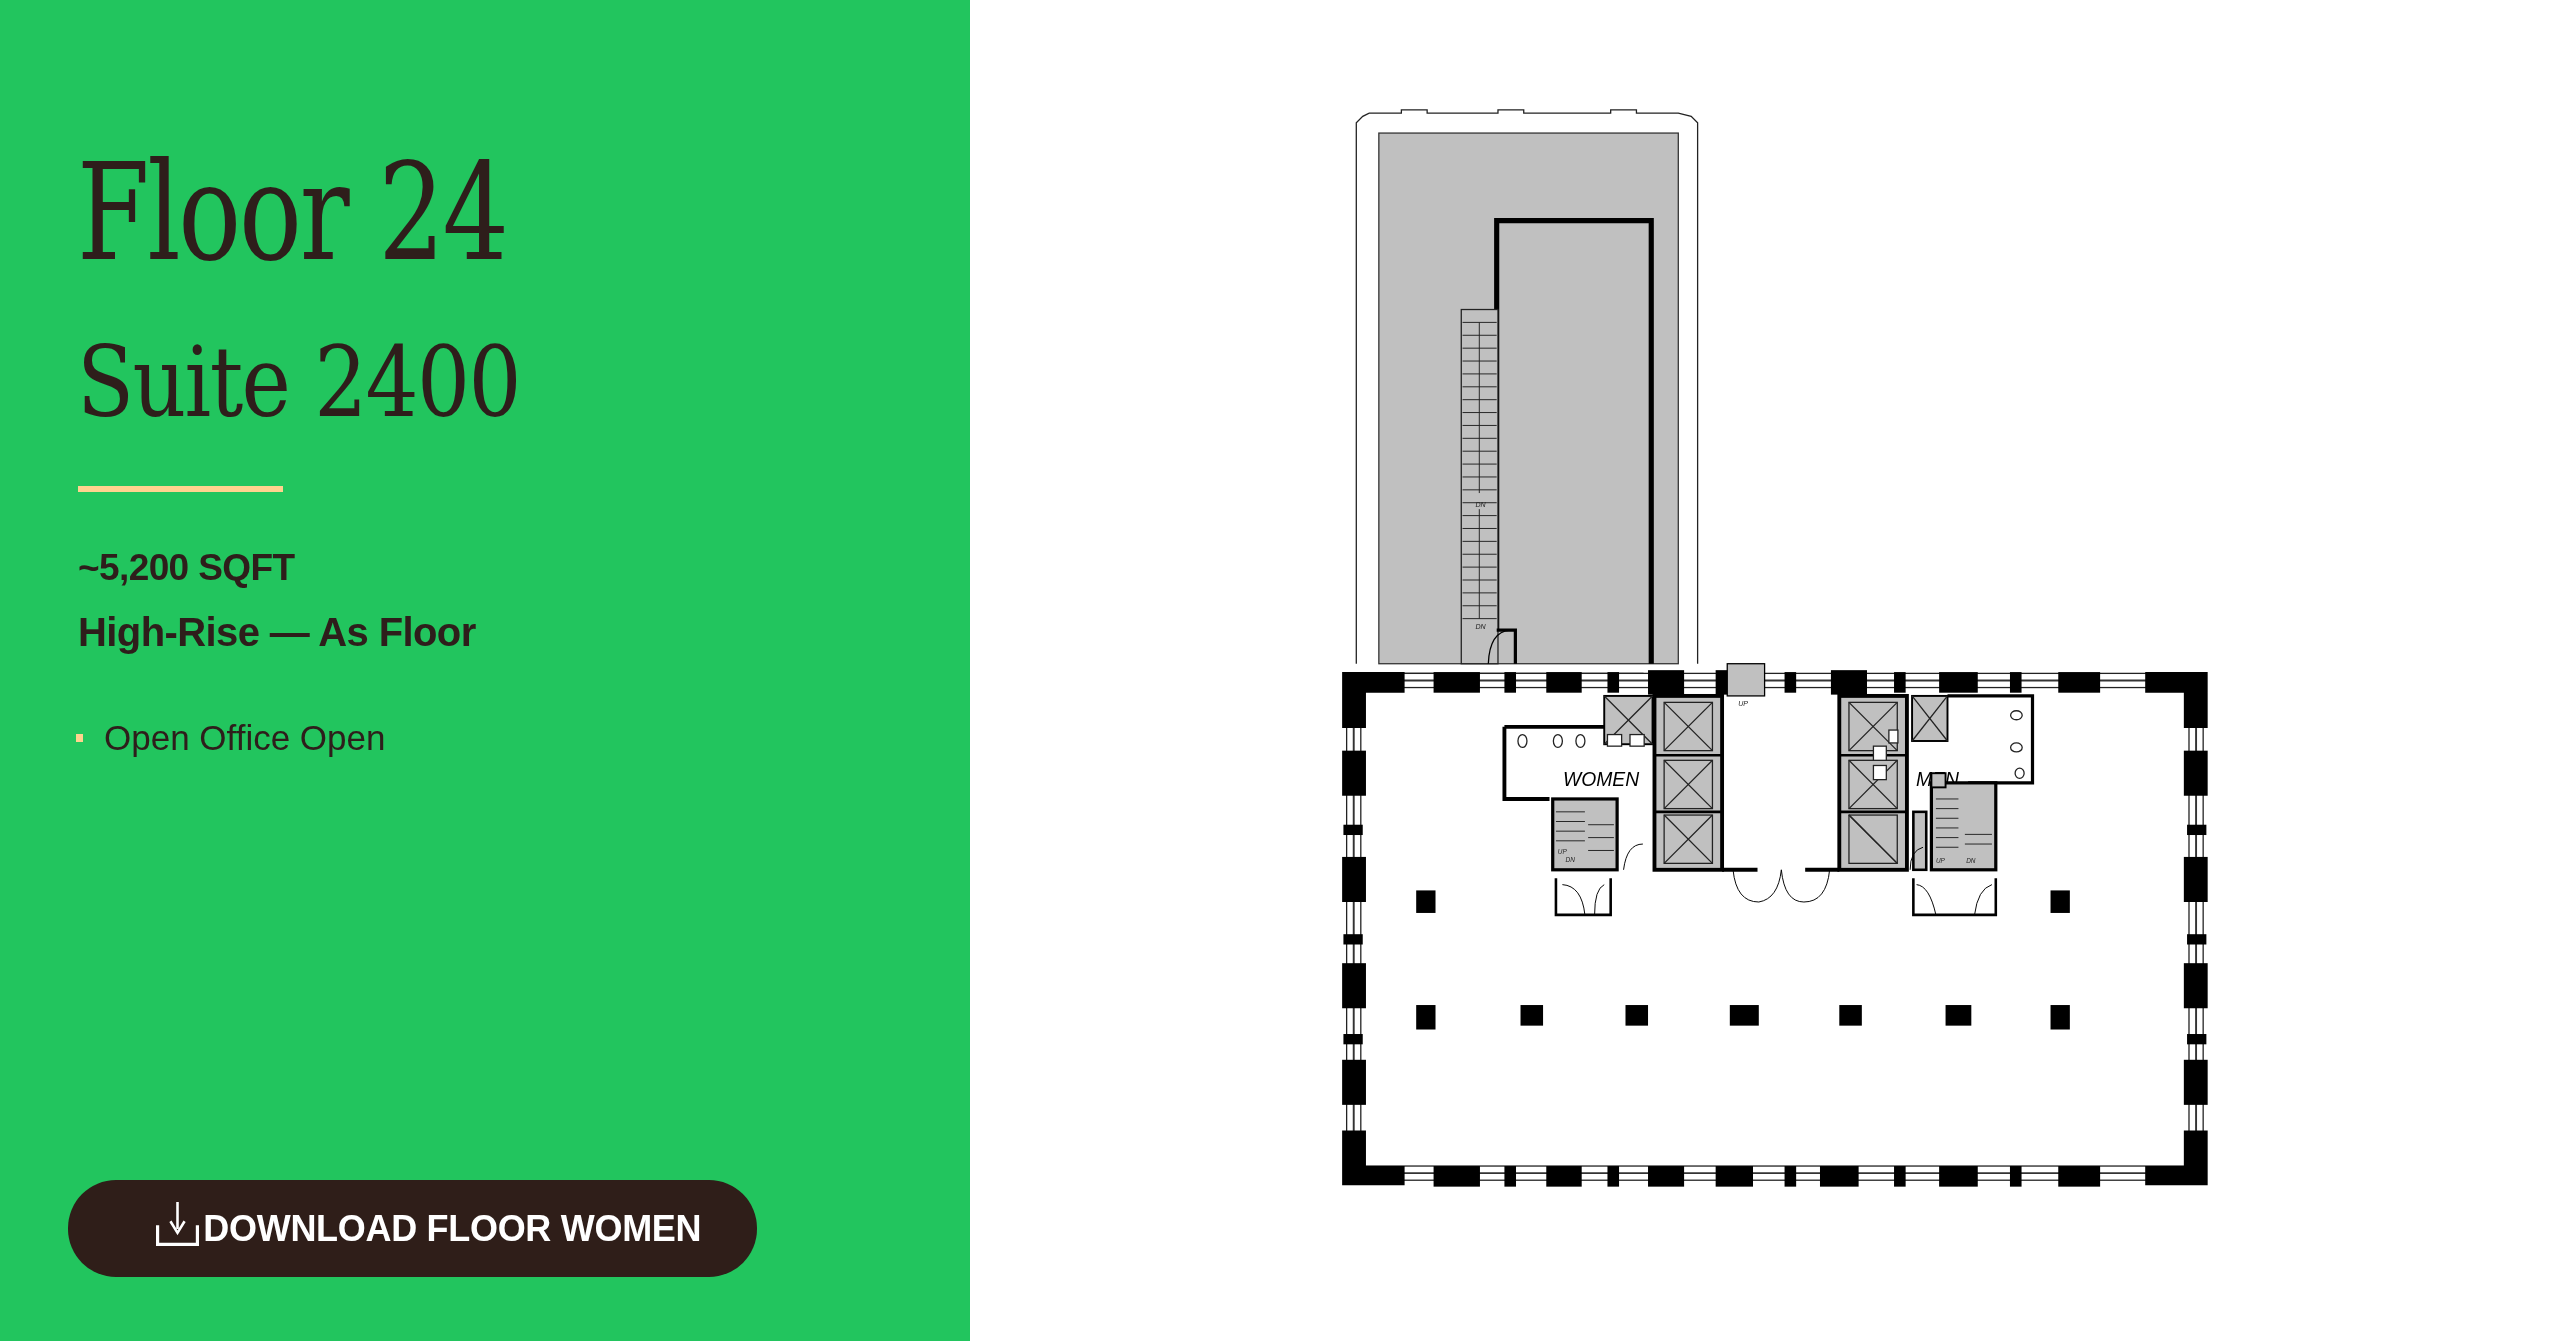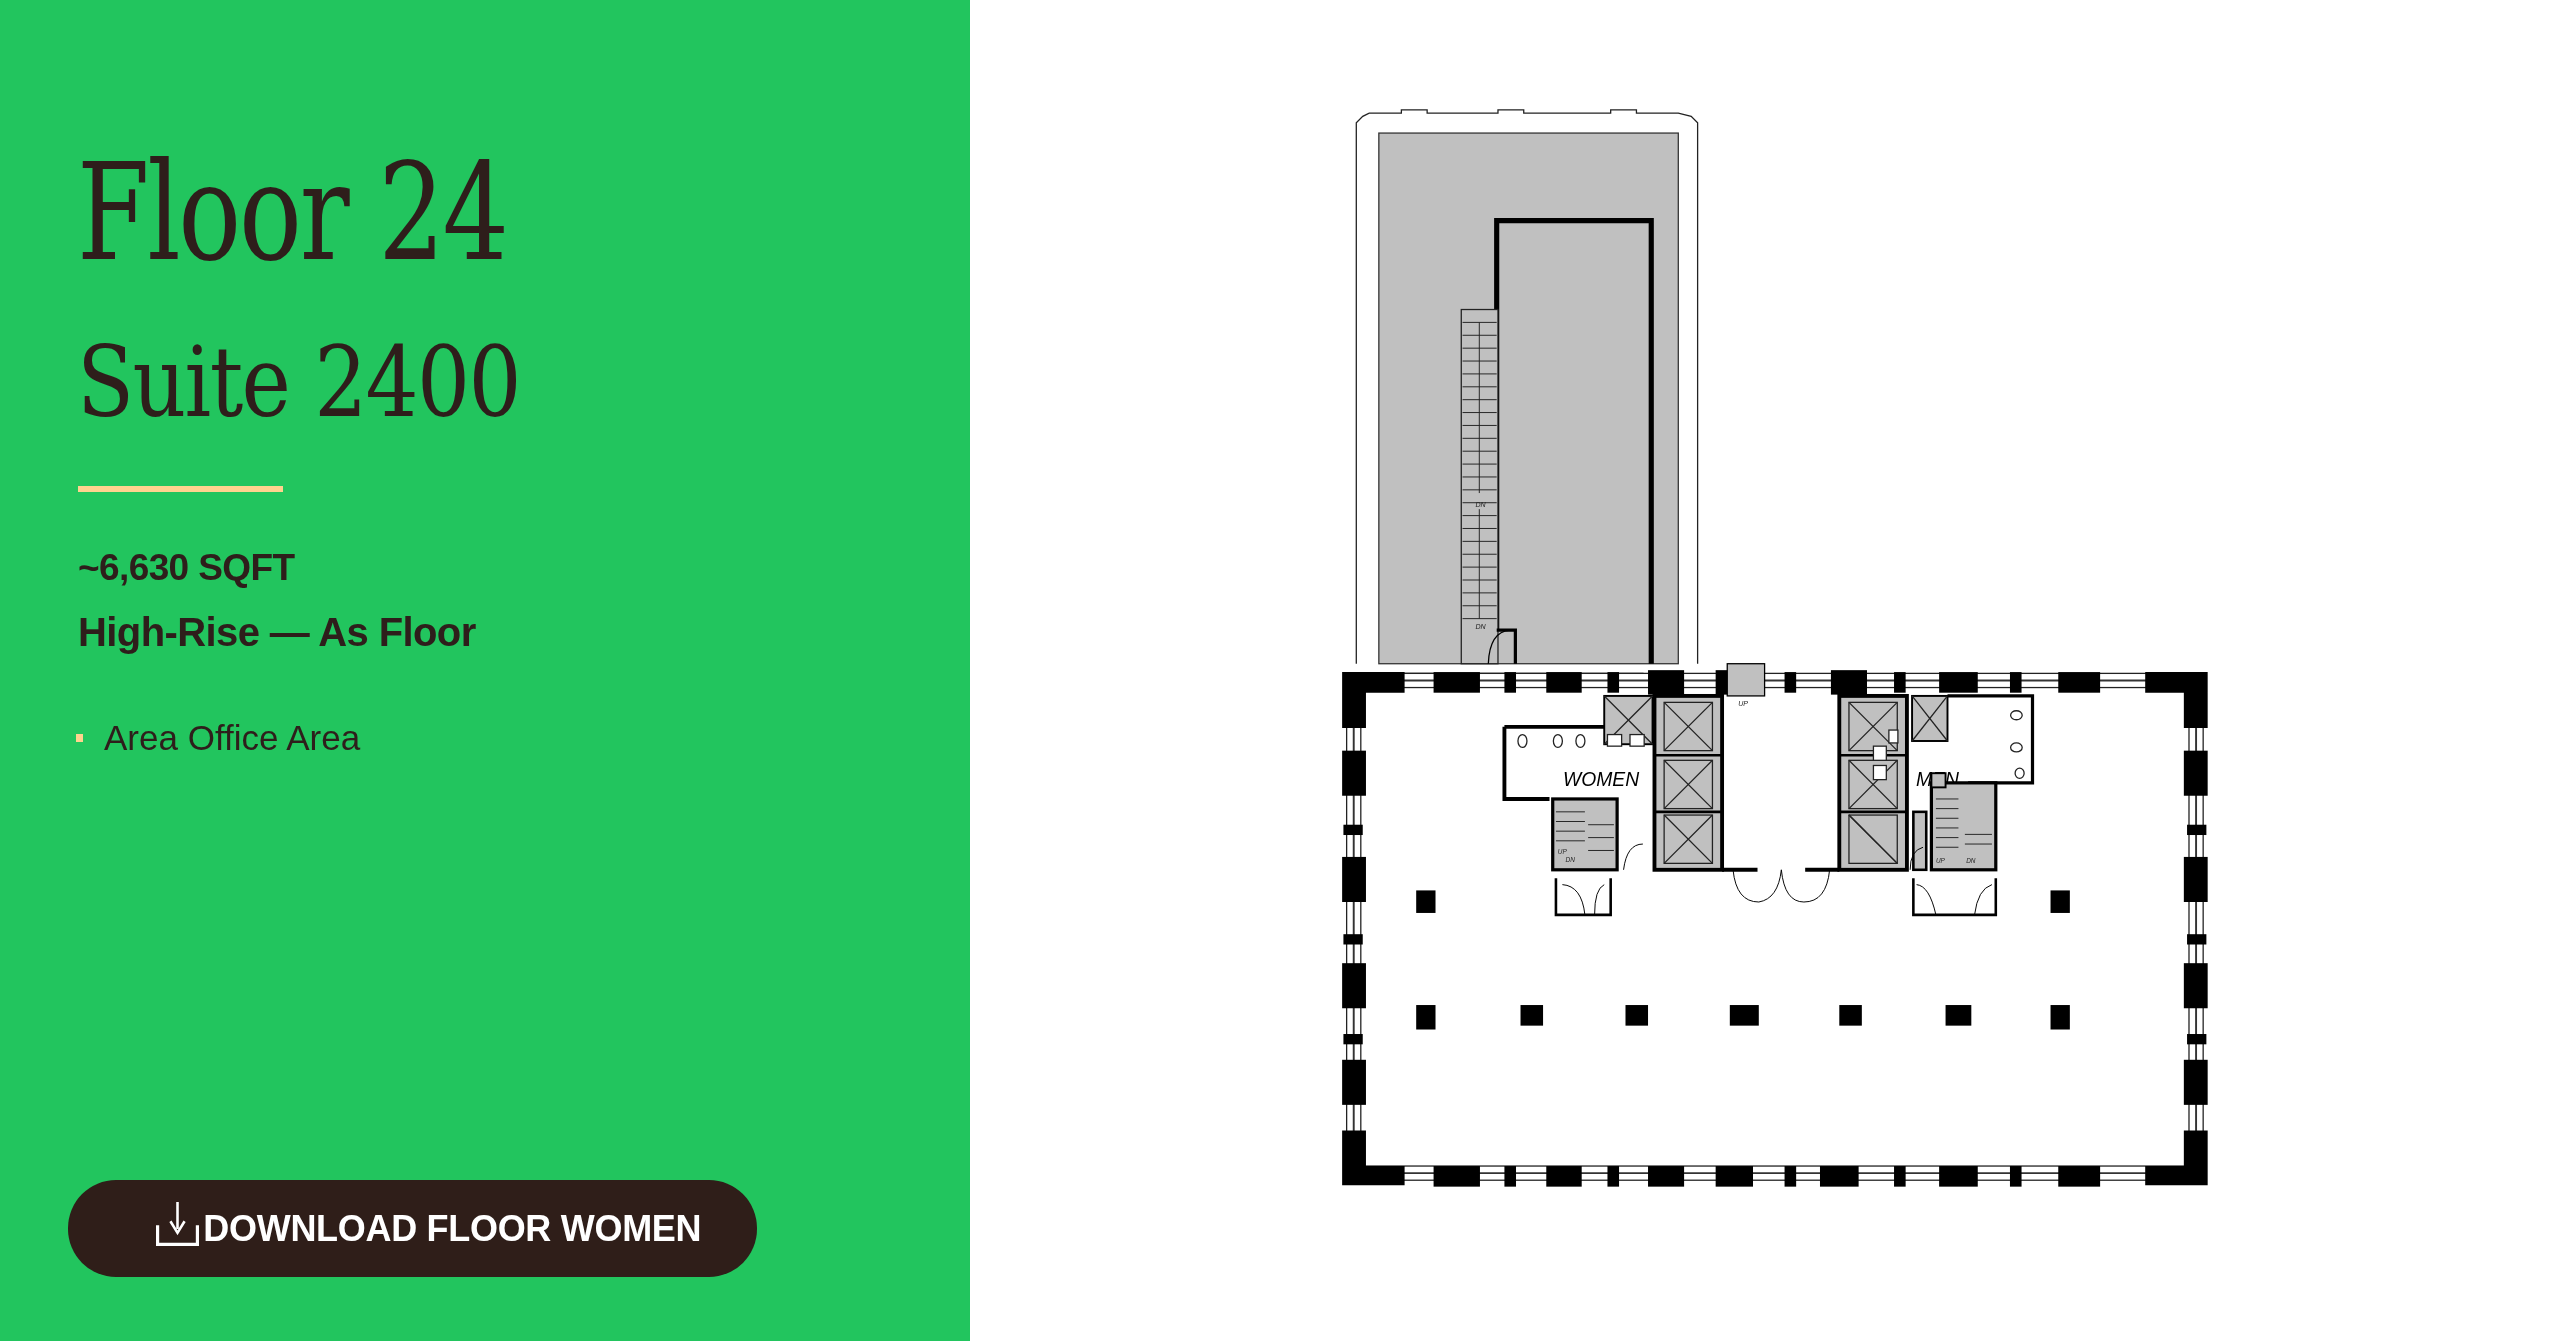--- a/index.html
+++ b/index.html
@@ -60,26 +60,26 @@
   }
   .plan-wrap svg { width: 100%; height: 100%; display: block; }
 </style>
 </head>
 <body>
 
 <div class="left-panel">
   <h1 class="floor-title">Floor 24</h1>
   <h2 class="suite-title">Suite 2400</h2>
   <div class="accent-rule"></div>
-  <div class="sqft">~6,630 SQFT</div>
+  <div class="sqft">~5,200 SQFT</div>
   <div class="subtype">High-Rise — As Floor</div>
   <ul class="features">
     <li class="feature-item">
       <span class="feature-bullet"></span>
-      <span class="feature-label">Area Office Area</span>
+      <span class="feature-label">Open Office Open</span>
     </li>
   </ul>
   <button class="download-btn">
     <span class="download-icon">
       <svg viewBox="0 0 66 70" width="43" height="45">
         <line x1="33" y1="0" x2="33" y2="42" stroke="#fff" stroke-width="4"></line>
         <polyline points="22,30 33,48 44,30" fill="none" stroke="#fff" stroke-width="4"></polyline>
         <polyline points="2,36 2,66 64,66 64,36" fill="none" stroke="#fff" stroke-width="5"></polyline>
       </svg>
     </span>

